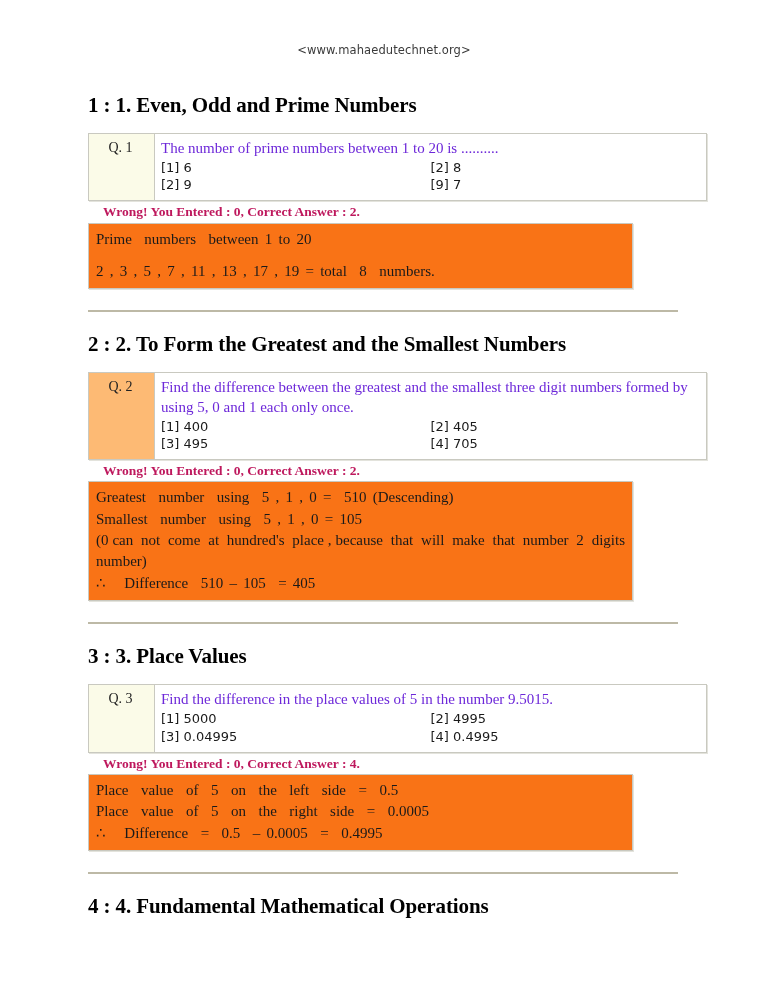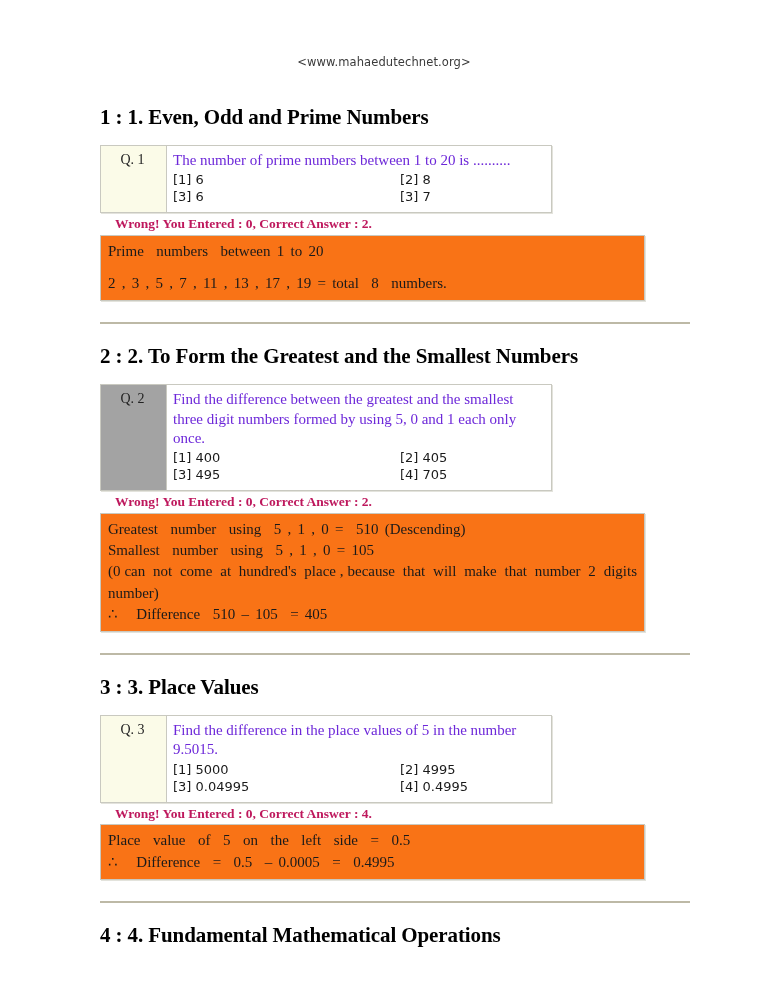--- a/index.html
+++ b/index.html
@@ -12,21 +12,21 @@
     height: 994px;
     font-family: "Liberation Serif", "DejaVu Serif", serif;
     color: #1a1a1a;
     overflow: hidden;
   }
   .page {
     position: relative;
     width: 768px;
     height: 994px;
     box-sizing: border-box;
-    padding: 12px;
+    padding: 0;
   }
 
   
   .doc-header {
     text-align: center;
     font-family: "DejaVu Sans", sans-serif;
     font-size: 11.5px;
     color: #3a3a3a;
     letter-spacing: 0.1px;
     padding-top: 45px;
@@ -50,56 +50,55 @@
     padding: 0;
     line-height: 1.15;
     letter-spacing: -0.1px;
   }
   .sec-1-spacer { height: 36px; }
 
   
   .q-table {
     border-collapse: separate;
     border-spacing: 0;
-    width: 452px;
+    width: 619px;
     margin: 0;
     border: 1px solid #c9c9c0;
     background: #ffffff;
     box-shadow: 1px 1px 0 #e3e3dc;
   }
   .q-table .qnum {
     width: 55px;
     vertical-align: top;
     text-align: center;
     padding: 6px 6px 6px 4px;
     font-family: "Liberation Serif", "DejaVu Serif", serif;
     font-size: 14px;
     color: #222;
     border-right: 1px solid #c9c9c0;
     white-space: nowrap;
   }
   .qnum.tone-cream { background: #fbfbe8; }
-  .qnum.tone-cyan  { background: #a3a3a3; }
+  .qnum.tone-cyan  { background: #fdba74; }
 
   .q-table .qbody {
     vertical-align: top;
     padding: 5px 6px 7px 6px;
     background: #ffffff;
   }
   .q-text {
     font-family: "Liberation Serif", "DejaVu Serif", serif;
     font-size: 15px;
     line-height: 1.28;
     color: #6d28d9;
     margin: 0 0 1px 0;
   }
   .opt-row {
     display: flex;
     line-height: 1.33;
-    gap: 41px;
   }
   .opt {
     font-family: "DejaVu Sans", sans-serif;
     font-size: 13px;
     color: #1a1a1a;
     flex: 0 0 50%;
     white-space: nowrap;
   }
 
   
@@ -167,22 +166,22 @@
         <tbody>
             <tr>
           <td class="qnum tone-cream">Q. 1</td>
           <td class="qbody">
             <div class="q-text">The number of prime numbers between 1 to 20 is ..........</div>
             <div class="opt-row">
               <div class="opt">[1] 6</div>
               <div class="opt">[2] 8</div>
             </div>
             <div class="opt-row">
-              <div class="opt">[3] 6</div>
-              <div class="opt">[3] 7</div>
+              <div class="opt">[2] 9</div>
+              <div class="opt">[9] 7</div>
             </div>
           </td>
         </tr>
       </tbody>
         </table>
 
       <div class="verdict">Wrong! You Entered : 0, Correct Answer : 2.</div>
 
       <div class="explain">
         <div class="ex-line">Prime  numbers  between 1 to 20</div>
@@ -254,20 +253,21 @@
             </div>
           </td>
         </tr>
       </tbody>
         </table>
 
       <div class="verdict">Wrong! You Entered : 0, Correct Answer : 4.</div>
 
       <div class="explain">
         <div class="ex-line">Place  value  of  5  on  the  left  side  =  0.5</div>
+        <div class="ex-line">Place  value  of  5  on  the  right  side  =  0.0005</div>
         <div class="ex-line">∴   Difference  =  0.5  – 0.0005  =  0.4995</div>
       </div>
 
       <div class="rule-gap-top"></div>
       <hr class="rule">
       <div class="rule-gap-bottom"></div>
     </div>
 
     <div>
       <h2 class="section-heading">4 : 4. Fundamental Mathematical Operations</h2>

